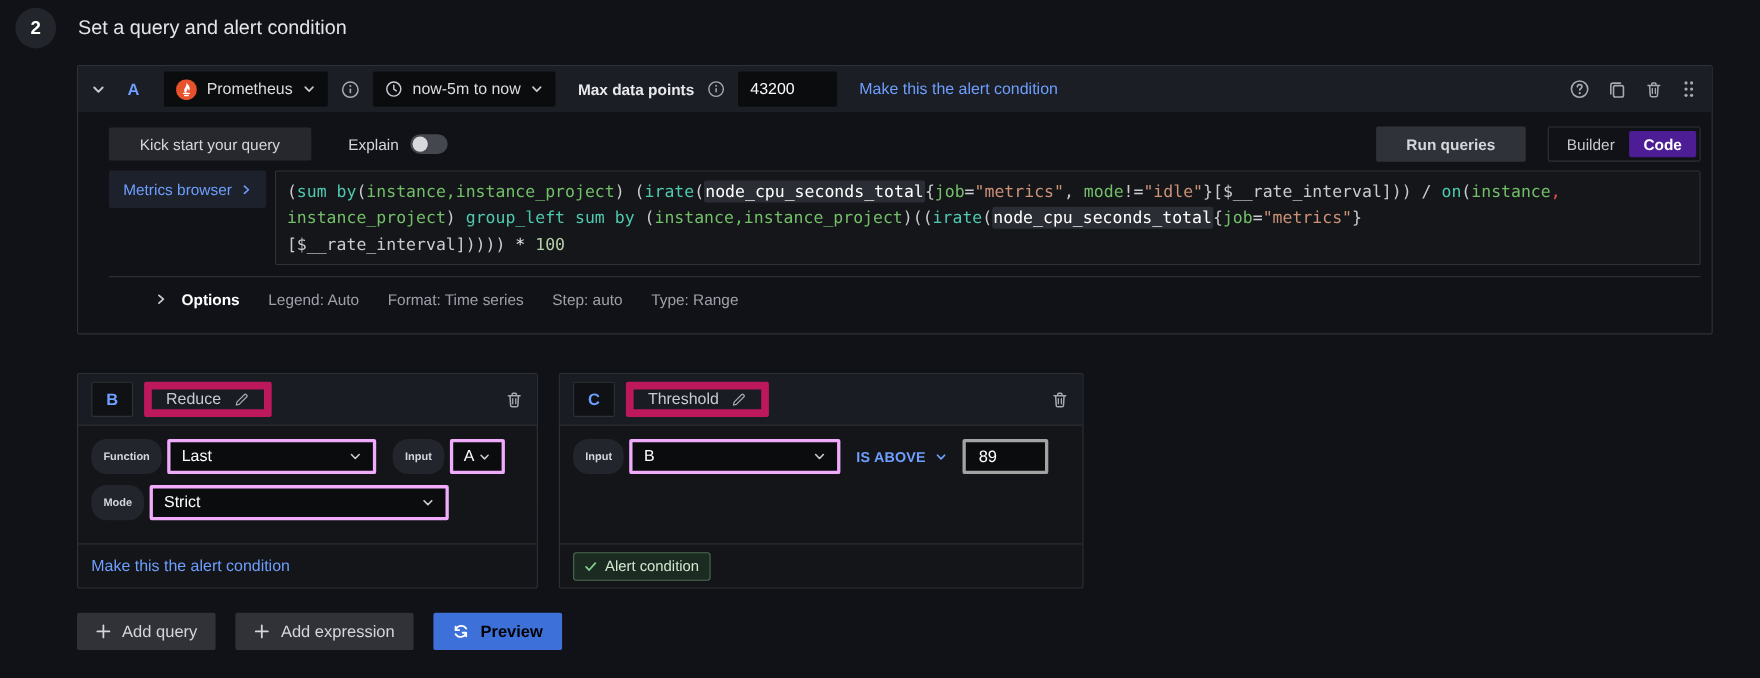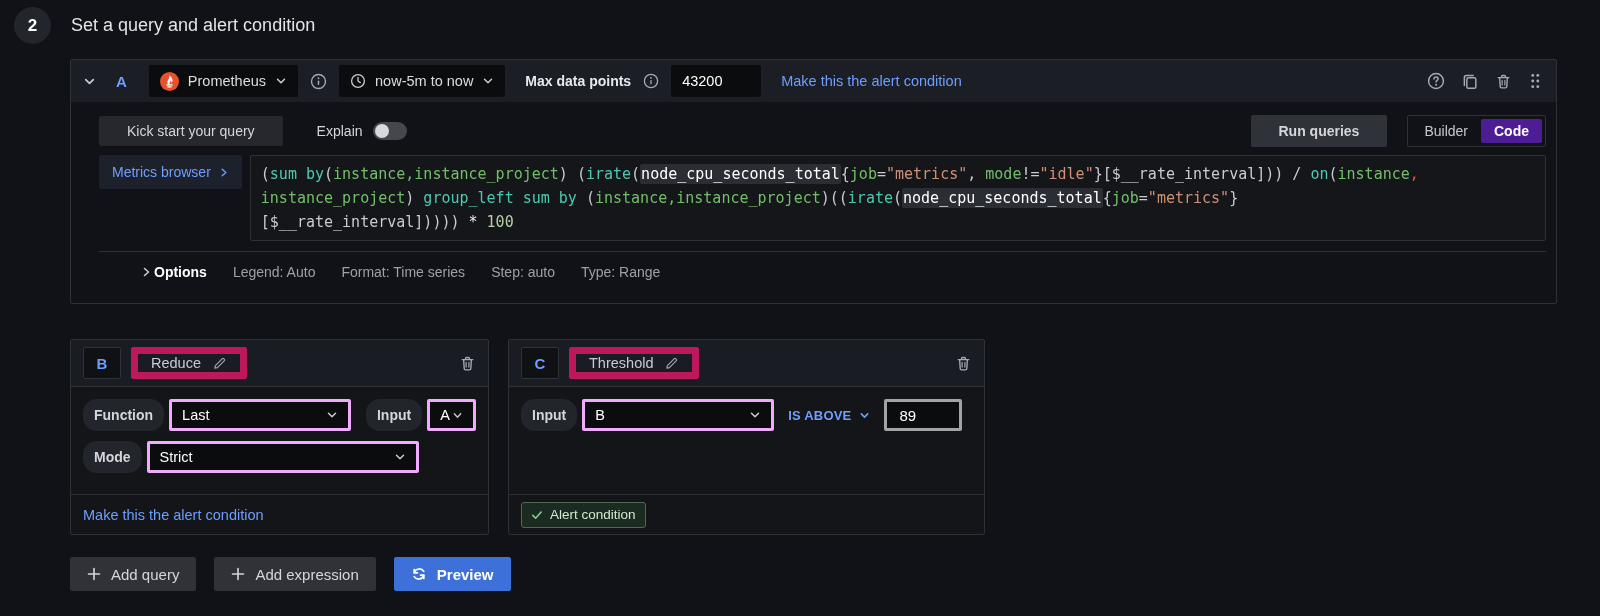--- a/index.html
+++ b/index.html
@@ -100,21 +100,21 @@
   .tk-s { color:#CE9178; }
   .tk-n { color:#B5CEA8; }
   .tk-r { color:#E5534B; }
   .tk-w { color:#E9E9EC; }
 
   
   .options-row {
     border-top:1px solid #2C3235; height:40px; margin-top:10px;
     display:flex; align-items:center; gap:26px; padding-left:42px;
   }
-  .options-toggle { display:flex; align-items:center; gap:2px; cursor:pointer; }
+  .options-toggle { display:flex; align-items:center; gap:13px; cursor:pointer; }
   .options-title { color:#FFFFFF; font-weight:700; font-size:14px; }
   .option-stat { color:#9DA0A8; font-size:14px; }
 
   
   .expr-row { display:flex; gap:19px; margin:35px 0 0 70px; }
   .expr-panel {
     border:1px solid #2C3235; border-radius:2px; background:#131519;
     height:196px; display:flex; flex-direction:column;
   }
   .expr-panel.reduce { width:419px; }
@@ -133,21 +133,21 @@
     color:#C9CBD1; padding:0 13px; display:inline-flex; align-items:center;
     gap:11px; font-size:14.5px; font-family:"Liberation Sans", sans-serif;
     border-radius:2px; cursor:pointer;
   }
   .expr-trash { margin-left:auto; }
   .expr-body { flex:1; padding:12px; display:flex; flex-direction:column; gap:10px; }
   .form-row { display:flex; align-items:center; gap:0; }
   .field-label {
     background:#22252B; height:32px; border-radius:14px;
     display:flex; align-items:center; padding:0 11px;
-    color:#D5D6DC; font-size:14px; font-weight:600; margin-right:5px;
+    color:#D5D6DC; font-size:10px; font-weight:600; margin-right:5px;
   }
   .field-select {
     background:#0B0C0E; border:3px solid #f0abfc; border-radius:2px;
     height:32px; display:flex; align-items:center; padding:0 10px;
     color:#FFFFFF; font-size:14.5px; cursor:pointer; justify-content:space-between;
   }
   .sel-last { width:190px; margin-right:15px; }
   .sel-input-a { width:50px; }
   .sel-strict { width:272px; }
   .sel-input-b { width:192px; margin-right:14px; }
@@ -172,21 +172,21 @@
   }
 
   
   .actions-row { display:flex; gap:18px; margin:22px 0 0 70px; }
   .action-btn {
     background:#303238; color:#D5D6DC; border:none; border-radius:2px;
     height:34px; padding:0 17px; font-size:15px; font-weight:500;
     font-family:"Liberation Sans", sans-serif; display:inline-flex;
     align-items:center; gap:10px; cursor:pointer;
   }
-  .preview-btn { background:#3D71D9; color:#ffffff; font-weight:600; }
+  .preview-btn { background:#3D71D9; color:#000000; font-weight:600; }
 </style>
 </head>
 <body>
 
 <div class="step-header">
   <div class="step-circle">2</div>
   <div class="page-title">Set a query and alert condition</div>
 </div>
 
 <section class="query-panel">

